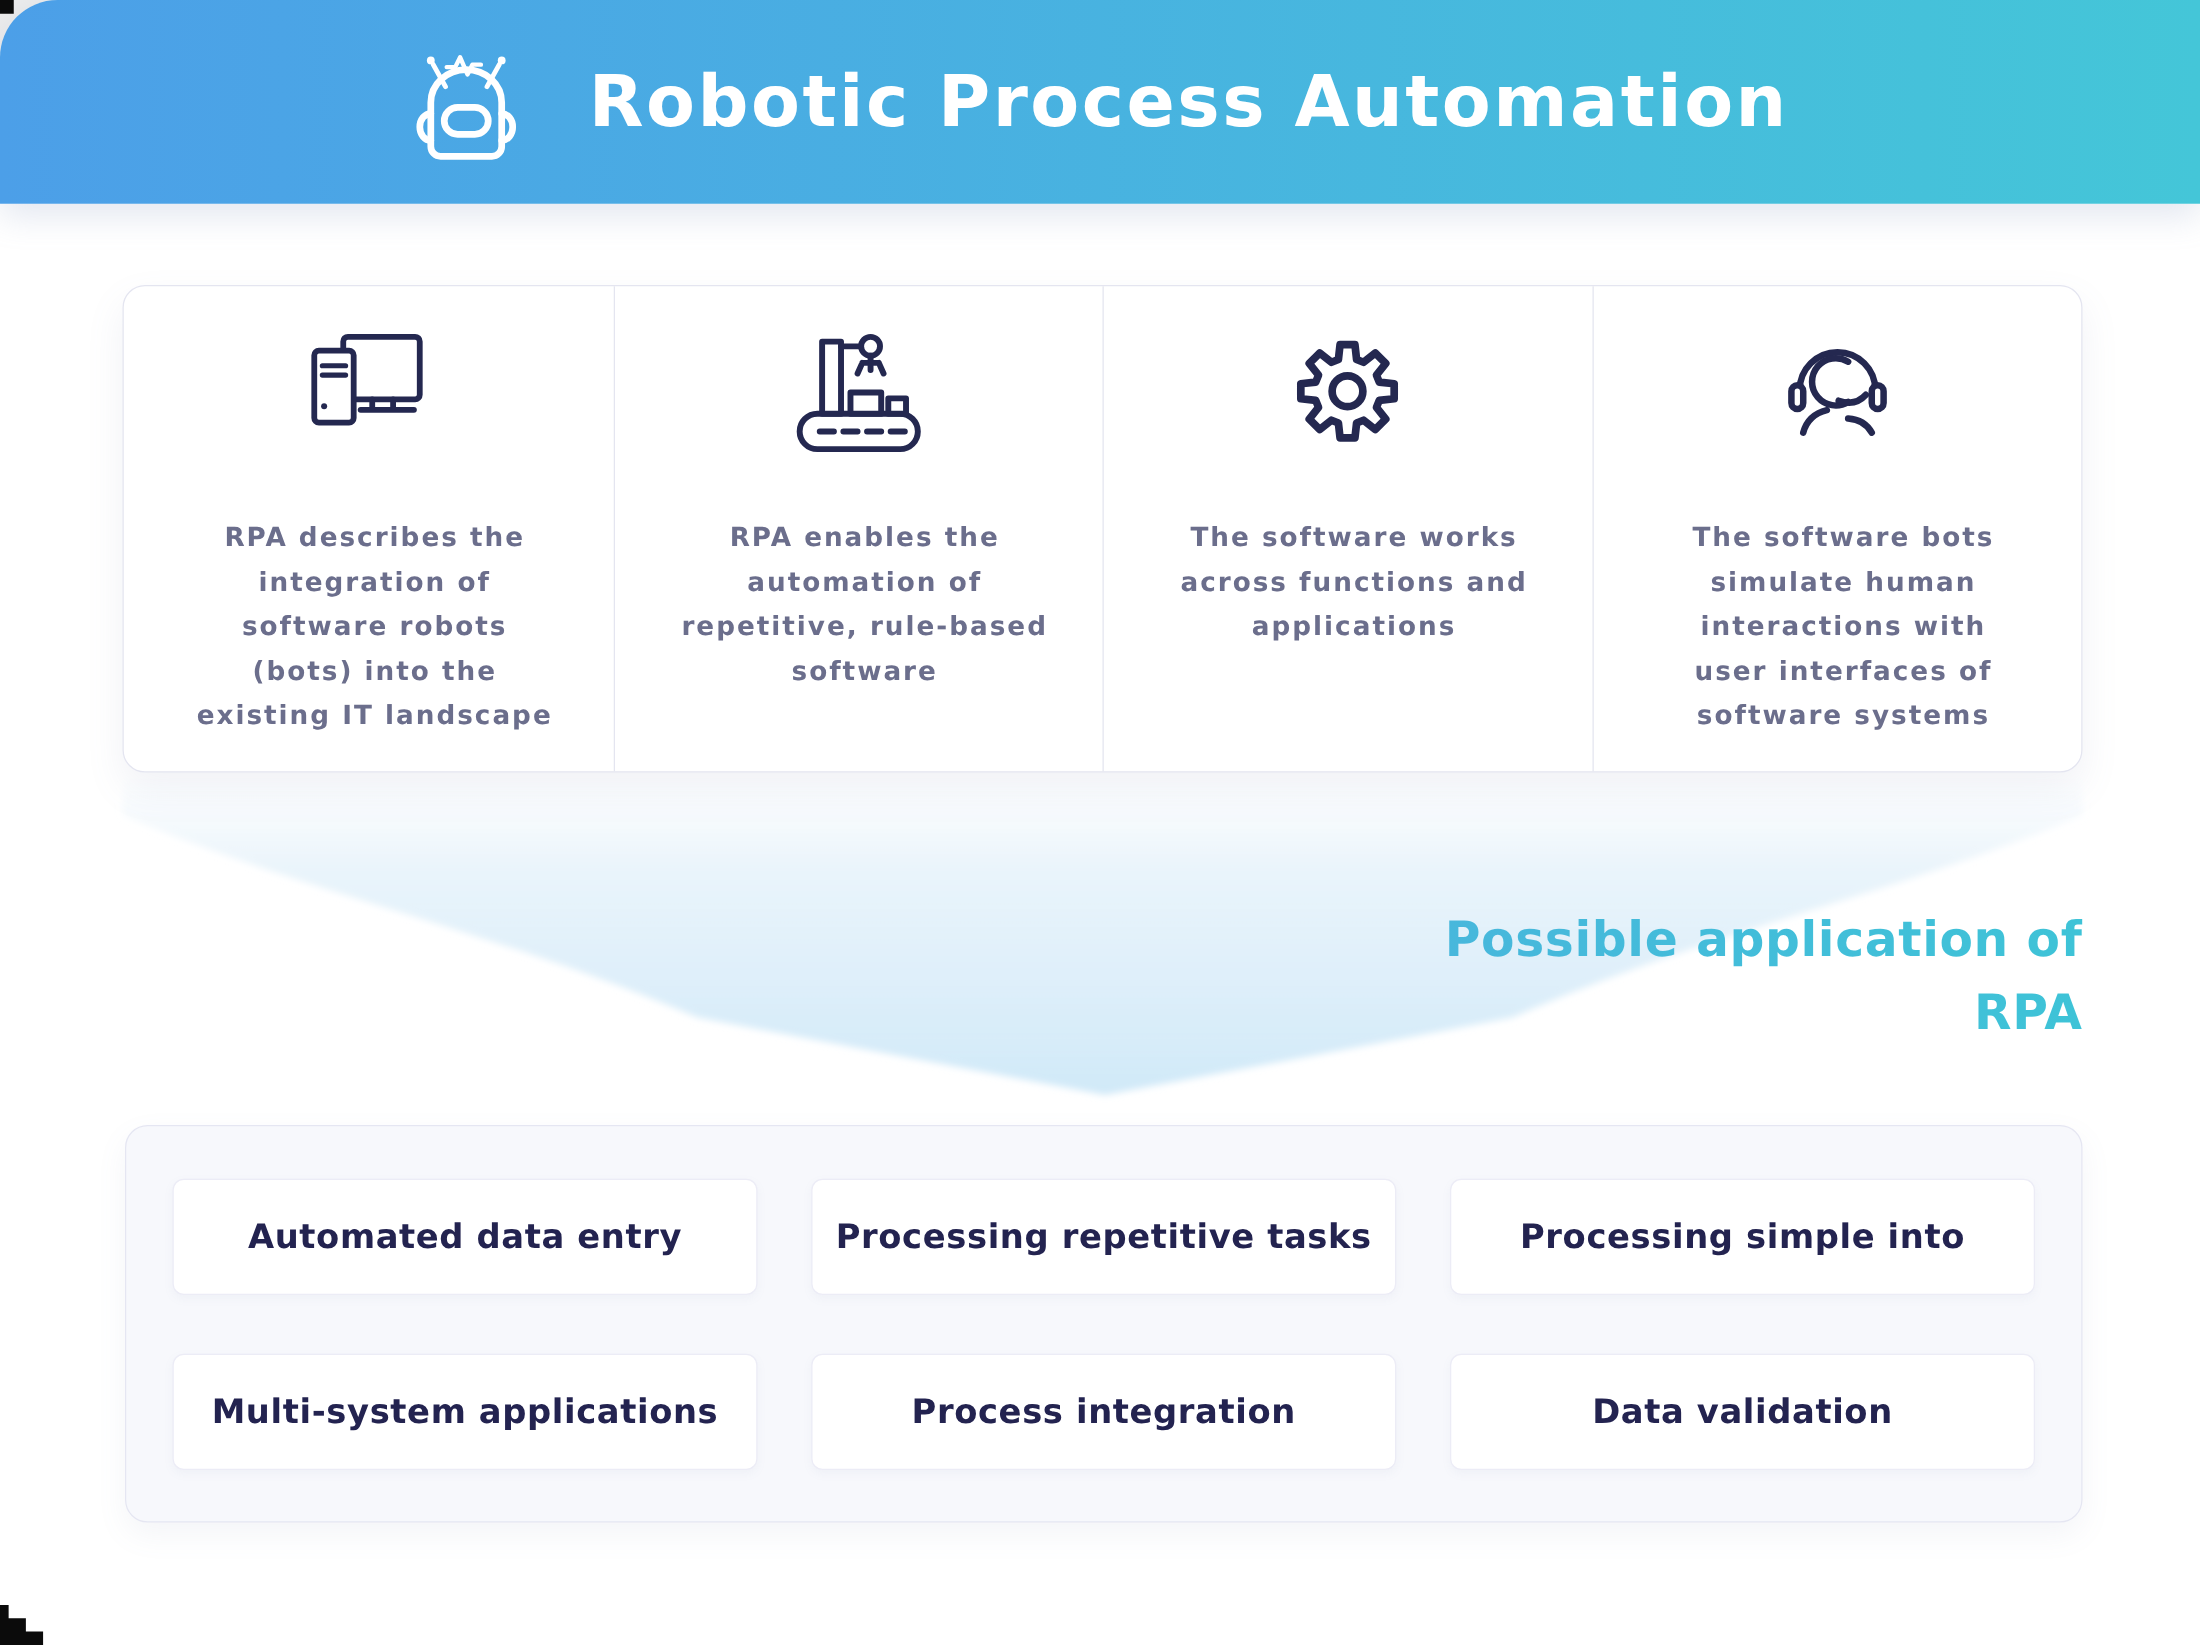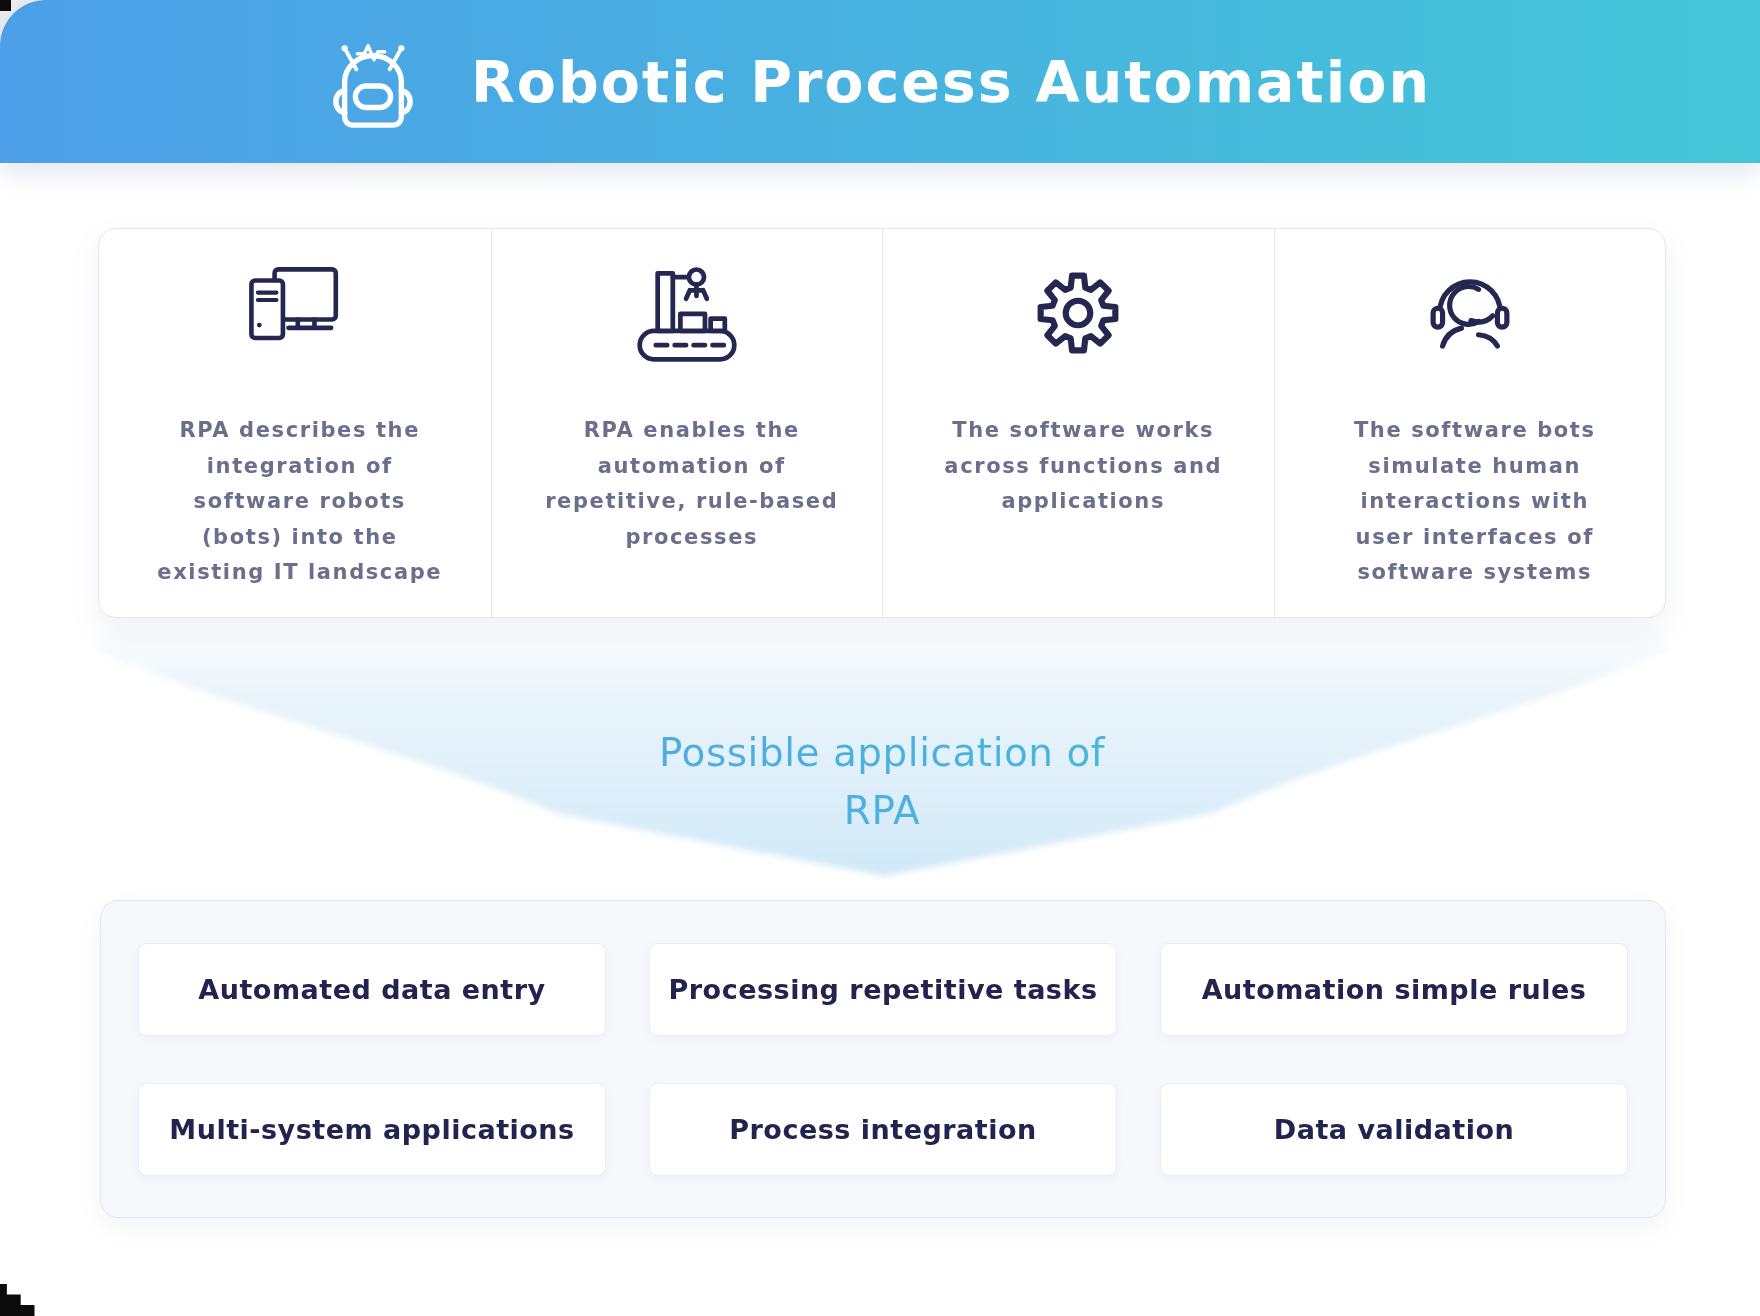--- a/index.html
+++ b/index.html
@@ -29,21 +29,21 @@
   .card{display:flex;flex-direction:column;align-items:center;}
   .card + .card{border-left:1px solid var(--card-border,#E4E5F0);}
   .icon-wrap{height:168px;display:flex;align-items:center;justify-content:center;color:var(--icon-navy,#242850);}
   .card-text{margin-top:16px;text-align:center;white-space:pre-line;
         color:var(--card-text,#6B6E8C);font-size:21px;line-height:35.5px;
         font-weight:600;letter-spacing:1.6px;margin-left:10px;}
 
   
   .funnel-svg{position:absolute;left:98px;top:618px;z-index:0;}
   .funnel-text{position:absolute;left:98px;top:724px;width:1568px;z-index:2;
-        text-align:center;font-weight:normal;font-size:39px;line-height:58px;letter-spacing:0.5px;
+        text-align:right;font-weight:bold;font-size:39px;line-height:58px;letter-spacing:0.5px;
         background:linear-gradient(90deg,var(--funnel-text-from,#5B9FE6),var(--funnel-text-to,#3EC3D7));
         -webkit-background-clip:text;background-clip:text;color:transparent;}
 
   
   .apps{position:absolute;left:100px;top:900px;width:1566px;height:318px;z-index:1;
         background:var(--apps-bg,#F7F8FC);border:1.5px solid var(--apps-border,#E5E6F2);
         border-radius:18px;box-sizing:border-box;
         padding:42px 37px;display:grid;grid-template-columns:1fr 1fr 1fr;
         grid-template-rows:93px 93px;column-gap:43px;row-gap:47px;
         box-shadow:0 10px 24px rgba(120,130,170,.08);text-align:center;}
@@ -114,21 +114,21 @@
           <rect x="24" y="13" width="16" height="61" fill="#ffffff"></rect>
           <path d="M40,17 H56"></path>
 
           <circle cx="65" cy="17" r="8"></circle>
           <path d="M65,25 V31 M58,31 H72 M58,31 L54,40 M72,31 L76,40 M65,31 V37"></path>
         </svg>
       </div>
       <div class="card-text">RPA enables the
 automation of
 repetitive, rule-based
-processes</div>
+software</div>
     </div>
 
     <div class="card">
       <div class="icon-wrap">
         <svg width="104" height="104" viewBox="0 0 110 110" fill="none" stroke="currentColor" stroke-width="6.5" stroke-linecap="round" stroke-linejoin="round">
           <path fill="#ffffff" d="M81.9,47.3 L94.5,48.7 L94.5,61.3 L81.9,62.7 L79.5,68.6 L87.4,78.5 L78.5,87.4 L68.6,79.5
             L62.7,81.9 L61.3,94.5 L48.7,94.5 L47.3,81.9 L41.4,79.5 L31.5,87.4 L22.6,78.5 L30.5,68.6
             L28.1,62.7 L15.5,61.3 L15.5,48.7 L28.1,47.3 L30.5,41.4 L22.6,31.5 L31.5,22.6 L41.4,30.5
             L47.3,28.1 L48.7,15.5 L61.3,15.5 L62.7,28.1 L68.6,30.5 L78.5,22.6 L87.4,31.5 L79.5,41.4 Z"></path>
           <circle cx="55" cy="55" r="13"></circle>
@@ -178,20 +178,20 @@
     <path filter="url(#soften)" fill="url(#funnelGrad)" d="M0,0 H1568 V34 C1418,98 1276,124 1112,196 L786,258 L460,196 C292,124 150,98 0,34 Z"></path>
   </svg>
   <div class="funnel-text">
     <div>Possible application of</div>
     <div>RPA</div>
   </div>
 
   <div class="apps">
     <div class="app-box">Automated data entry</div>
     <div class="app-box">Processing repetitive tasks</div>
-    <div class="app-box">Automation simple rules</div>
+    <div class="app-box">Processing simple into</div>
     <div class="app-box">Multi-system applications</div>
     <div class="app-box">Process integration</div>
     <div class="app-box">Data validation</div>
   </div>
 
   <div class="corner-black-bl"></div>
 </div>
 
 </body></html>

